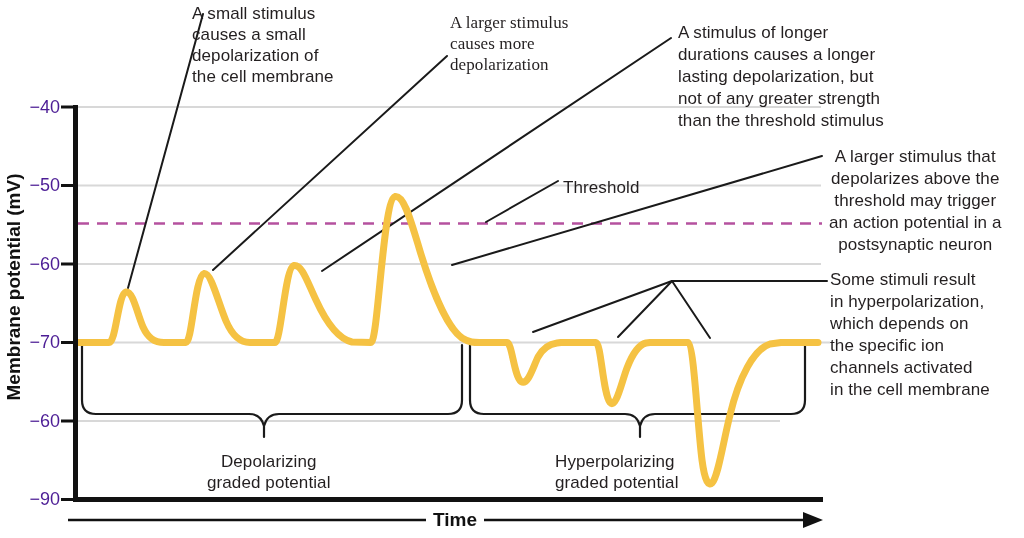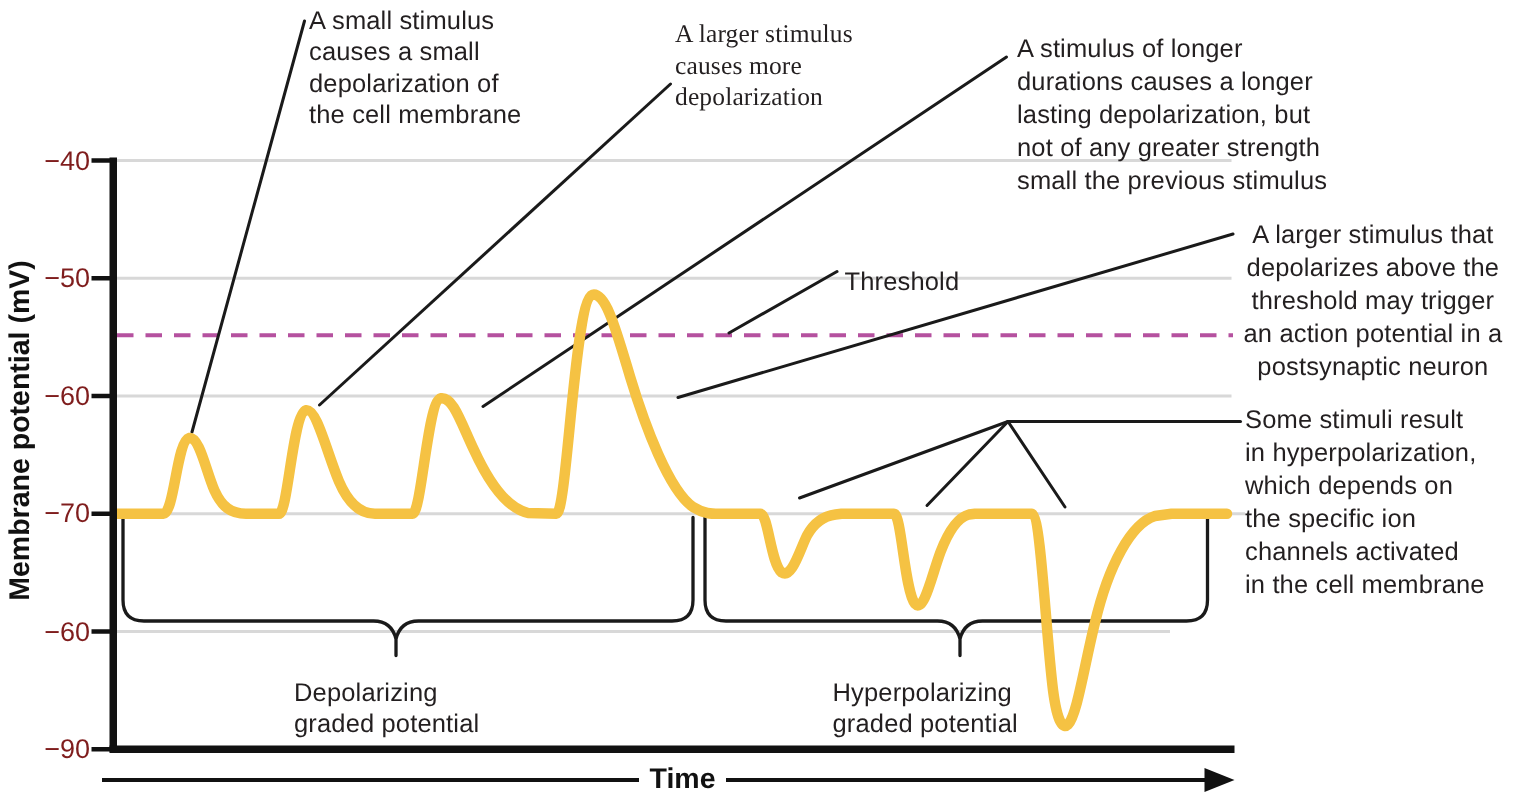--- a/index.html
+++ b/index.html
@@ -7,21 +7,21 @@
     position:relative;width:1024px;height:538px;background:#ffffff;
     font-family:"Liberation Sans", sans-serif;color:#1f1c1d;overflow:hidden;
   }
   .canvas svg{position:absolute;left:0;top:0;}
   .ann{
     position:absolute;white-space:pre-line;font-size:17px;line-height:21px;
     color:#231f20;letter-spacing:0.1px;
   }
   .ann.lh22{line-height:22px;}
   .ytick{
-    position:absolute;width:44px;text-align:right;font-size:18px;color:#7f1d1d;
+    position:absolute;width:44px;text-align:right;font-size:18px;color:#4c1d95;
   }
   .axis-label{position:absolute;font-weight:bold;font-size:19px;color:#111;}
   .ylab{left:14px;top:287px;transform:translate(-50%,-50%) rotate(-90deg);white-space:nowrap;}
   .xlab{left:433px;top:509px;text-align:right;}
 </style>
 </head>
 <body>
 
 <div class="canvas">
 
@@ -98,43 +98,43 @@
   <div class="ytick" style="left:16px;top:97px;">−40</div>
   <div class="ytick" style="left:16px;top:175px;">−50</div>
   <div class="ytick" style="left:16px;top:254px;">−60</div>
   <div class="ytick" style="left:16px;top:332px;">−70</div>
   <div class="ytick" style="left:16px;top:411px;">−60</div>
   <div class="ytick" style="left:16px;top:489px;">−90</div>
 
   <div class="axis-label ylab">Membrane potential (mV)</div>
   <div class="axis-label xlab">Time</div>
 
-  <div class="ann" style="left:206px;top:3px;">A small stimulus
+  <div class="ann" style="left:192px;top:3px;">A small stimulus
 causes a small
 depolarization of
 the cell membrane</div>
   <div class="ann" style="left:450px;top:12px;font-family:Liberation Serif, serif;">A larger stimulus
 causes more
 depolarization</div>
   <div class="ann lh22" style="left:678px;top:22px;">A stimulus of longer
 durations causes a longer
 lasting depolarization, but
 not of any greater strength
-small the previous stimulus</div>
+than the threshold stimulus</div>
   <div class="ann" style="left:563px;top:167px;margin-top:10px;">Threshold</div>
   <div class="ann lh22" style="left:829px;top:146px;text-align:center;">A larger stimulus that
 depolarizes above the
 threshold may trigger
 an action potential in a
 postsynaptic neuron</div>
   <div class="ann lh22" style="left:830px;top:269px;">Some stimuli result
 in hyperpolarization,
 which depends on
 the specific ion
 channels activated
 in the cell membrane</div>
 
-  <div class="ann" style="left:196px;top:451px;">Depolarizing
+  <div class="ann" style="left:207px;top:451px;text-align:center;">Depolarizing
 graded potential</div>
   <div class="ann" style="left:555px;top:451px;">Hyperpolarizing
 graded potential</div>
 
 </div>
 
 </body></html>

